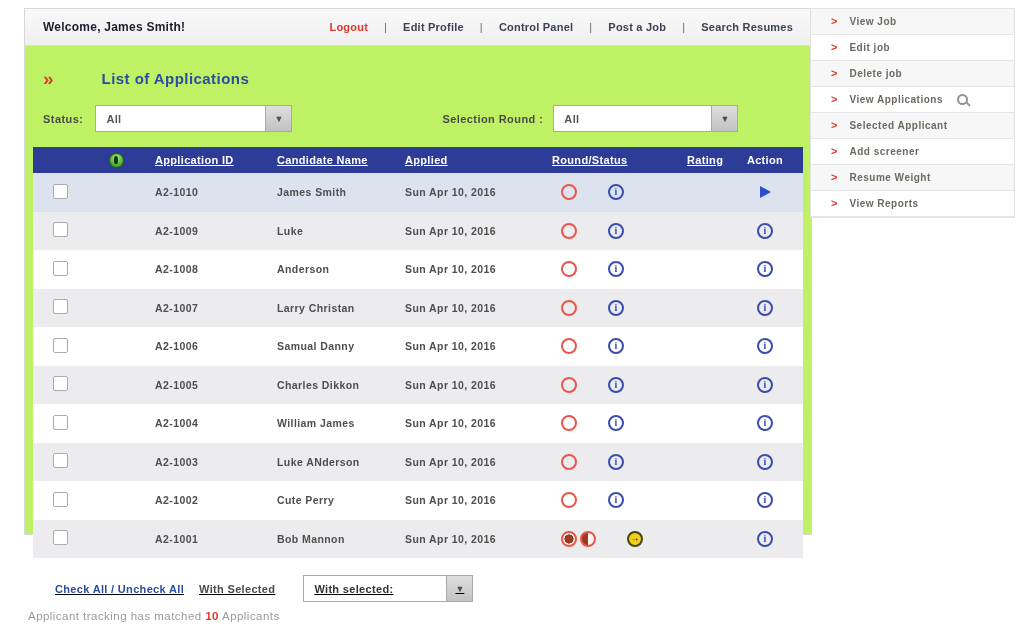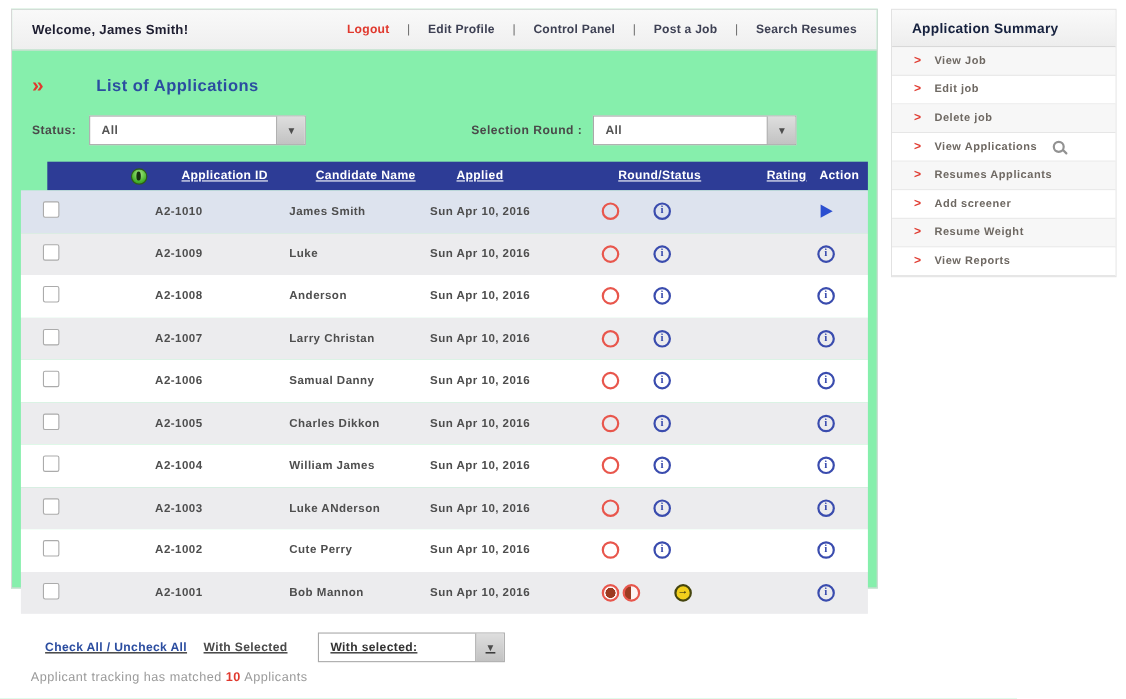--- a/index.html
+++ b/index.html
@@ -1,22 +1,22 @@
 <!DOCTYPE html>
 <html><head>
 <meta charset="utf-8">
 <style>
   * { box-sizing: border-box; margin: 0; padding: 0; }
   html, body { width: 1024px; height: 635px; background: #fff; overflow: hidden; }
   body { font-family: "Liberation Sans", sans-serif; position: relative; }
 
   
   .main-panel {
-    position: absolute; left: 10px; top: 8px; width: 788px; height: 527px;
-    background: #86efac; border: 1px solid #d8d8d8;
+    position: absolute; left: 24px; top: 8px; width: 788px; height: 527px;
+    background: #bef264; border: 1px solid #d8d8d8;
   }
   .topbar {
     height: 37px; background: linear-gradient(#f9f9f9, #efefef);
     border-bottom: 1px solid #ddd; display: flex; align-items: center;
     justify-content: space-between; padding: 0 18px;
   }
   .welcome { font-size: 12px; font-weight: bold; color: #1d1d30; letter-spacing: .02em; }
   .topnav { display: flex; align-items: center; gap: 16px; font-size: 11px; font-weight: bold; letter-spacing: .02em; }
   .topnav .nav-link { color: #3e4154; text-decoration: none; cursor: pointer; }
   .topnav .nav-link.logout { color: #e0392e; }
@@ -43,21 +43,21 @@
   .round-label { margin-left: 150px; }
   .round-select { width: 185px; margin-left: 10px; }
 
   
   .table { margin: 0 8px; }
   .thead, .trow {
     display: grid;
     grid-template-columns: 52px 62px 122px 128px 142px 130px 58px 1fr;
     align-items: center;
   }
-  .thead { background: #2d3c96; height: 26px; margin-left: 24px; }
+  .thead { background: #2d3c96; height: 26px; }
   .hc { font-size: 11px; font-weight: bold; color: #fff; letter-spacing: .03em; }
   .hc.sortable { text-decoration: underline; cursor: pointer; }
   .hc-1 { display: flex; justify-content: center; }
   .hc-2, .hc-3, .hc-4 { padding-left: 8px; }
   .hc-5 { padding-left: 13px; }
   .hc-6 { padding-left: 18px; }
   .hc-7 { display: flex; justify-content: center; }
 
   .trow { height: 38.5px; background: #fff; }
   .trow:nth-child(even) { background: #ececee; }
@@ -347,42 +347,41 @@
     <div class="select action-select">
       <span class="select-value">With selected:</span>
       <span class="select-arrow">▼</span>
     </div>
   </div>
 </div>
 
 <div class="footer-note"><span>Applicant tracking has matched </span><b class="count">10</b><span> Applicants</span></div>
 
 <aside class="sidebar">
-  <div class="sidebar-header">Application Summary</div>
   <ul class="sidebar-list">
       <li class="sidebar-item">
         <span class="item-chevron">&gt;</span>
         <span class="item-label">View Job</span>
       </li>
       <li class="sidebar-item">
         <span class="item-chevron">&gt;</span>
         <span class="item-label">Edit job</span>
       </li>
       <li class="sidebar-item">
         <span class="item-chevron">&gt;</span>
         <span class="item-label">Delete job</span>
       </li>
       <li class="sidebar-item">
         <span class="item-chevron">&gt;</span>
         <span class="item-label">View Applications</span>
         <span class="search-icon"></span>
       </li>
       <li class="sidebar-item">
         <span class="item-chevron">&gt;</span>
-        <span class="item-label">Resumes Applicants</span>
+        <span class="item-label">Selected Applicant</span>
       </li>
       <li class="sidebar-item">
         <span class="item-chevron">&gt;</span>
         <span class="item-label">Add screener</span>
       </li>
       <li class="sidebar-item">
         <span class="item-chevron">&gt;</span>
         <span class="item-label">Resume Weight</span>
       </li>
       <li class="sidebar-item">

